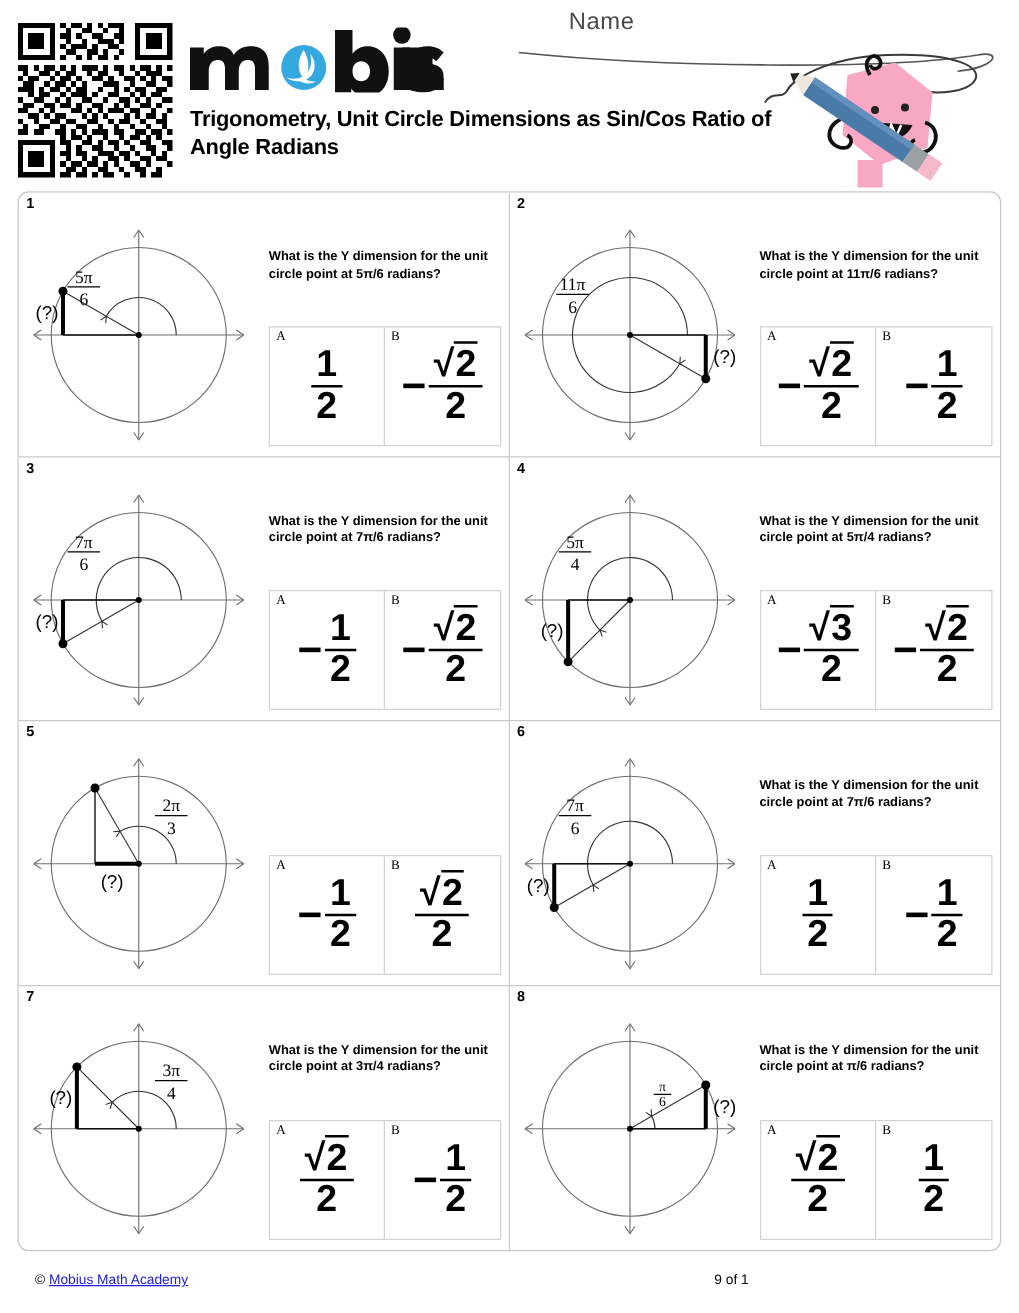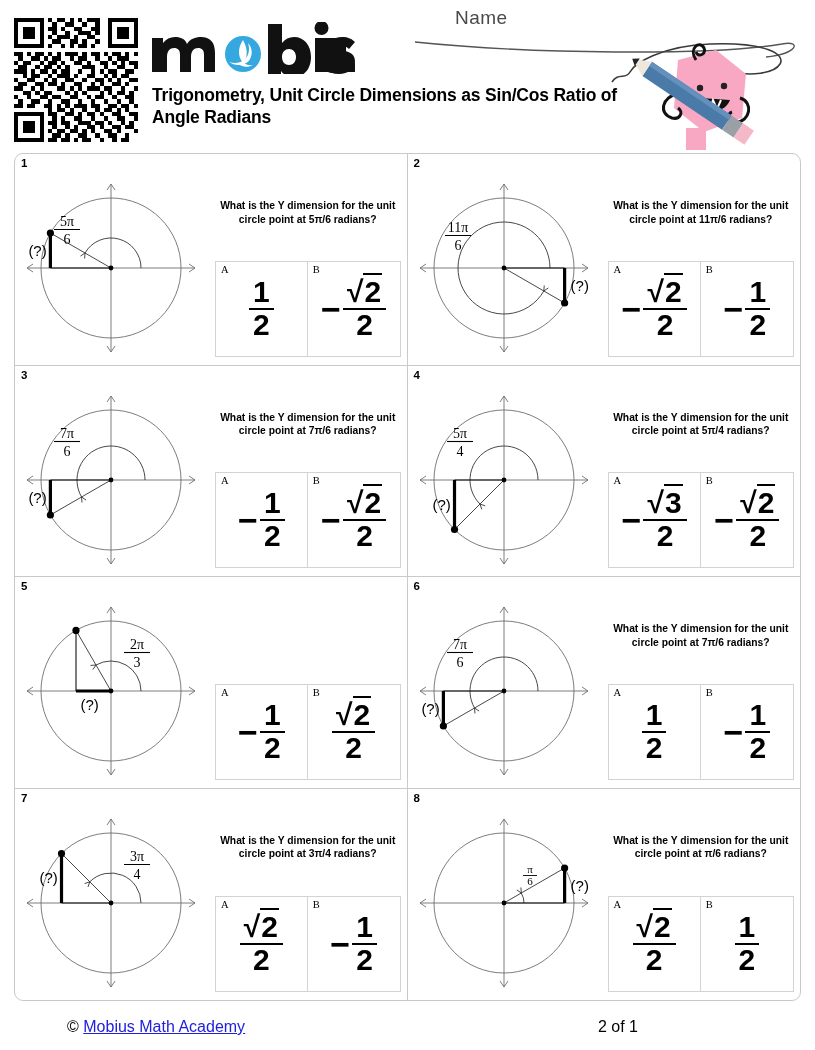--- a/index.html
+++ b/index.html
@@ -50,21 +50,21 @@
   .prob-num {
     position: absolute; left: 6px; top: 3px;
     font-size: 11.5px; font-weight: bold; color: #000;
   }
   .diagram { position: absolute; left: 8px; top: 16px; width: 196px; height: 192px; }
   .diagram svg { display: block; }
 
   .qside { position: absolute; left: 196px; top: 0; right: 0; height: 100%; }
   .qtext {
     position: absolute; left: 4px; right: 6px; top: 45px;
-    text-align: center; font-size: 10.3px; font-weight: bold;
+    text-align: left; font-size: 10.3px; font-weight: bold;
     color: #000; line-height: 1.35;
   }
   .answers {
     position: absolute; left: 4px; right: 6px; bottom: 8px; height: 96px;
     display: flex; border: 1px solid #d3d3d3;
   }
   .ans {
     position: relative; width: 50%; height: 100%;
     display: flex; align-items: center; justify-content: center;
   }
@@ -77,21 +77,21 @@
   .ans-val { display: flex; align-items: center; justify-content: center; }
   .neg { font-size: 34px; line-height: 1; margin-right: 2px; font-weight: bold; }
   .frac { display: inline-flex; flex-direction: column; align-items: center; }
   .num, .den { font-size: 30px; font-weight: bold; line-height: 1.02; padding: 0 4px; }
   .num { border-bottom: 2.2px solid #000; }
   .sqrt-glyph { display: inline-flex; align-items: flex-start; }
 
   
   #footer {
     position: absolute; left: 0; top: 1018px; width: 729px; height: 26px;
-    font-size: 16px; color: #000; margin-left: 39px;
+    font-size: 11px; color: #000;
   }
   #copyright { position: absolute; left: 28px; top: 0; }
   #copyright a { color: #2020dd; text-decoration: underline; }
   #learn-online { position: absolute; left: 0; right: 0; top: 0; text-align: center; }
   #page-count { position: absolute; right: 130px; top: 0; }
 </style>
 </head>
 <body>
 
 <div id="page">
@@ -797,16 +797,16 @@
           </div>
         </div>
       </div>
     </div>
 
   <div id="footer">
     <div id="copyright">
       <span>©</span>
       <a href="#">Mobius Math Academy</a>
     </div>
-    <div id="page-count">2 of 1</div>
+    <div id="page-count">9 of 1</div>
   </div>
 
 </div>
 
 </body></html>

